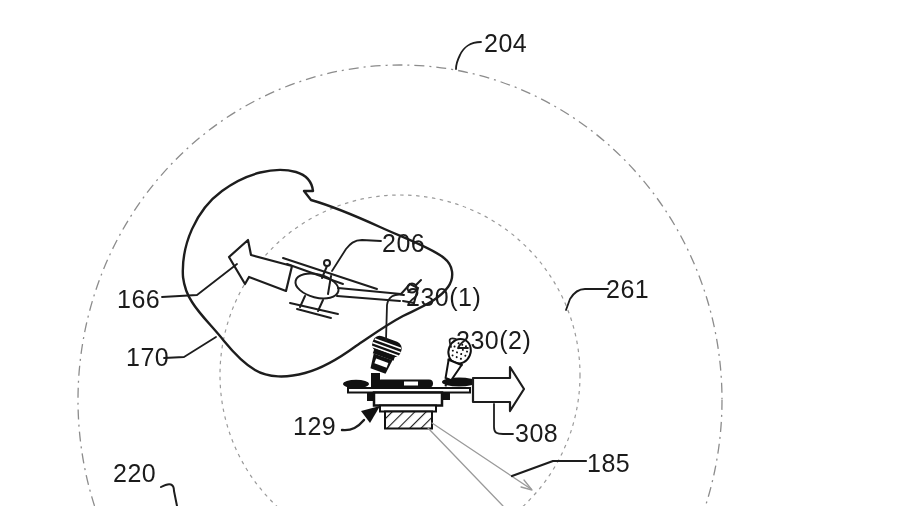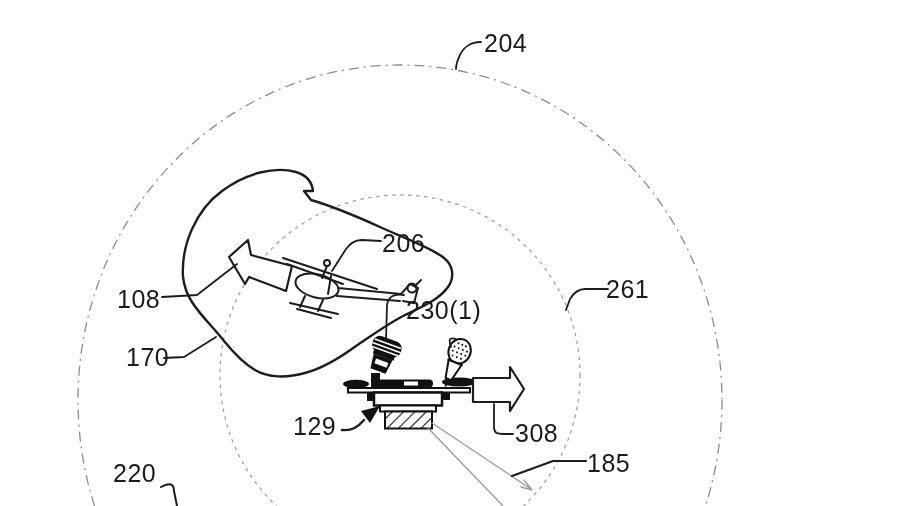--- a/index.html
+++ b/index.html
@@ -139,21 +139,22 @@
 
     <g>
       <path d="M342,430 C352,431 358,427 364,420" fill="none" stroke="#1d1d1d" stroke-width="2.4" stroke-linecap="round"></path>
       <polygon points="380,406 361,411 370,423" fill="#111"></polygon>
     </g>
   </svg>
 
   <div class="ref" style="left:484px;top:31px">204</div>
   <div class="ref" style="left:606px;top:277px">261</div>
   <div class="ref" style="left:382px;top:231px">206</div>
-  <div class="ref" style="left:117px;top:287px">108</div>
+  <div class="ref" style="left:117px;top:287px">166</div>
   <div class="ref" style="left:126px;top:345px">170</div>
   <div class="ref" style="left:293px;top:414px">129</div>
   <div class="ref" style="left:515px;top:421px">308</div>
   <div class="ref" style="left:587px;top:451px">185</div>
   <div class="ref" style="left:113px;top:461px">220</div>
-  <div class="ref" style="left:406px;top:298px">230(1)</div>
+  <div class="ref" style="left:406px;top:285px">230(1)</div>
+  <div class="ref" style="left:456px;top:328px">230(2)</div>
 
 </div>
 
 </body></html>

